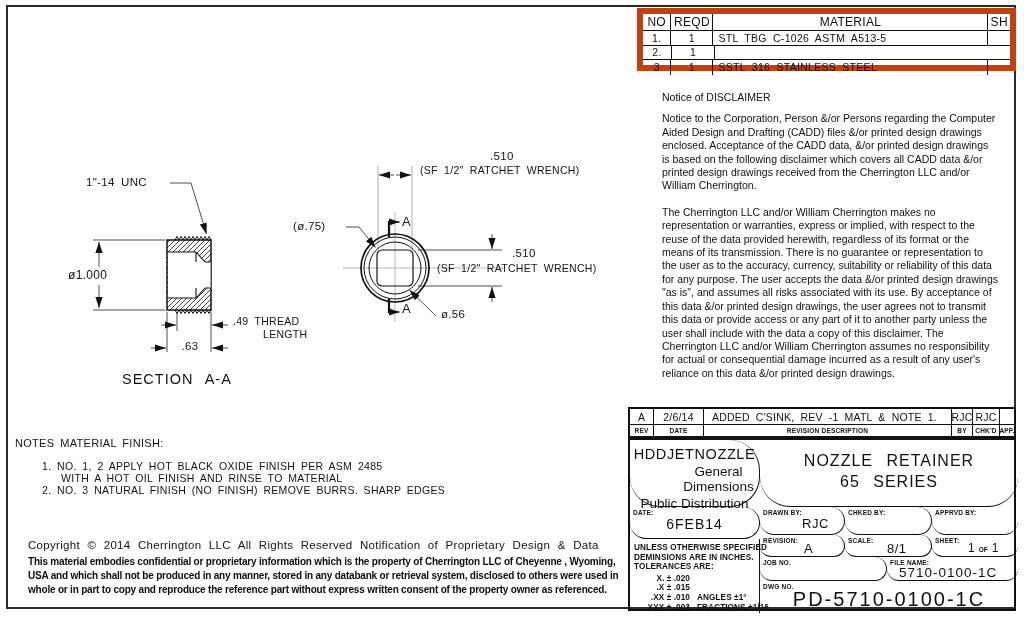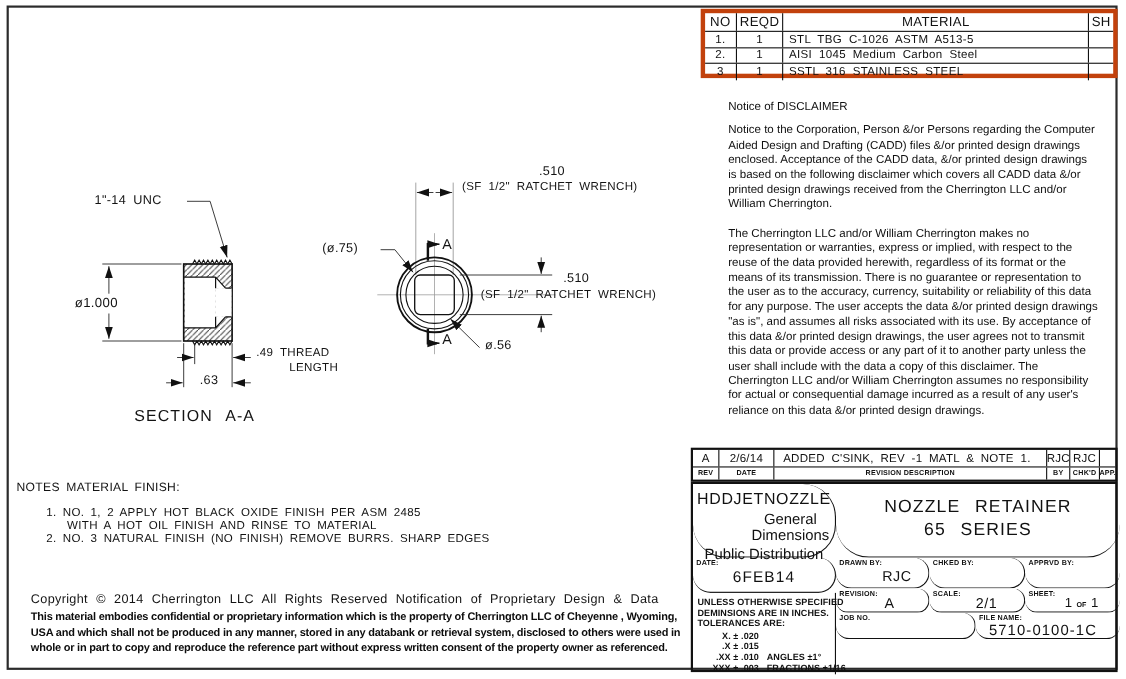--- a/index.html
+++ b/index.html
@@ -7,21 +7,21 @@
          font-family:"Liberation Sans",sans-serif;color:#111;}
   .abs{position:absolute;}
   .cad{font-family:"Liberation Sans",sans-serif;color:#131313;white-space:pre;
        word-spacing:3px;letter-spacing:.3px;line-height:1.05;}
   .ctr{text-align:center;}
   
   #sheet-border{left:6px;top:5px;width:1010px;height:604px;border:2px solid #2b2b2b;box-sizing:border-box;}
   
   #logo{left:130px;top:52px;font-size:30px;letter-spacing:2.5px;word-spacing:4px;color:#2e2e2e;white-space:pre;}
   
-  #mat-table{left:637px;top:8px;width:379px;height:63px;border:4px solid #c2410c;box-sizing:border-box;}
+  #mat-table{left:637px;top:8px;width:379px;height:63px;border:6px solid #c2410c;box-sizing:border-box;}
   .mt-row{display:flex;box-sizing:border-box;border-bottom:1.5px solid #111;}
   .mt-row:last-child{border-bottom:none;}
   .mt-cell{box-sizing:border-box;border-right:1.5px solid #111;overflow:hidden;white-space:pre;
            display:flex;align-items:center;justify-content:center;word-spacing:3px;letter-spacing:.3px;}
   .mt-cell:last-child{border-right:none;}
   .mt-c1{width:29px;} .mt-c2{width:43px;} .mt-c3{width:281px;} .mt-c4{width:22px;}
   .mt-head{height:17px;font-size:12px;}
   .mt-body{height:14.5px;font-size:10.5px;}
   .mt-left{justify-content:flex-start;padding-left:5px;}
   
@@ -144,21 +144,20 @@
     </div>
     <div class="mt-row mt-body">
       <div class="mt-cell mt-c1">1.</div>
       <div class="mt-cell mt-c2">1</div>
       <div class="mt-cell mt-c3 mt-left">STL TBG C-1026 ASTM A513-5</div>
       <div class="mt-cell mt-c4"></div>
     </div>
     <div class="mt-row mt-body">
       <div class="mt-cell mt-c1">2.</div>
       <div class="mt-cell mt-c2">1</div>
-      <div class="mt-cell mt-c3 mt-left">AISI 1045 Medium Carbon Steel</div>
       <div class="mt-cell mt-c4"></div>
     </div>
     <div class="mt-row mt-body">
       <div class="mt-cell mt-c1">3</div>
       <div class="mt-cell mt-c2">1</div>
       <div class="mt-cell mt-c3 mt-left">SSTL 316 STAINLESS STEEL</div>
       <div class="mt-cell mt-c4"></div>
     </div>
   </div>
 
@@ -237,35 +236,39 @@
       <span class="lbl">APPRVD BY:</span>
       <div class="big-val" style="margin:9px 0 0 46px;"></div>
     </div>
 
     <div class="tb-cell bR bB" style="left:130px;top:95px;width:85px;height:22px;">
       <span class="lbl">REVISION:</span>
       <div class="big-val" style="margin:6px 0 0 44px;">A</div>
     </div>
     <div class="tb-cell bR bB" style="left:215px;top:95px;width:87px;height:22px;">
       <span class="lbl">SCALE:</span>
-      <div class="big-val" style="margin:6px 0 0 42px;">2/1</div>
+      <div class="big-val" style="margin:6px 0 0 42px;">8/1</div>
     </div>
     <div class="tb-cell bB" style="left:302px;top:95px;width:86px;height:22px;">
       <span class="lbl">SHEET:</span>
       <div style="margin:6px 0 0 36px;display:flex;align-items:baseline;gap:4px;">
         <span style="font-size:12px;">1</span>
         <span style="font-size:6.5px;font-weight:bold;">OF</span>
         <span style="font-size:12px;">1</span>
       </div>
     </div>
 
     <div class="tb-cell bR bB" style="left:130px;top:117px;width:127px;height:24px;">
       <span class="lbl">JOB NO.</span>
       <div class="big-val"></div>
     </div>
     <div class="tb-cell bB" style="left:257px;top:117px;width:131px;height:24px;">
       <span class="lbl">FILE NAME:</span>
       <div style="font-size:13.5px;letter-spacing:1px;margin:8px 0 0 12px;white-space:pre;">5710-0100-1C</div>
     </div>
 
+    <div class="tb-cell" style="left:130px;top:141px;width:258px;height:32px;">
+      <span class="lbl">DWG NO.</span>
+      <div class="ctr" style="font-size:20px;letter-spacing:2px;margin-top:7px;white-space:pre;">PD-5710-0100-1C</div>
+    </div>
   </div>
 
 </div>
 
 </body></html>

